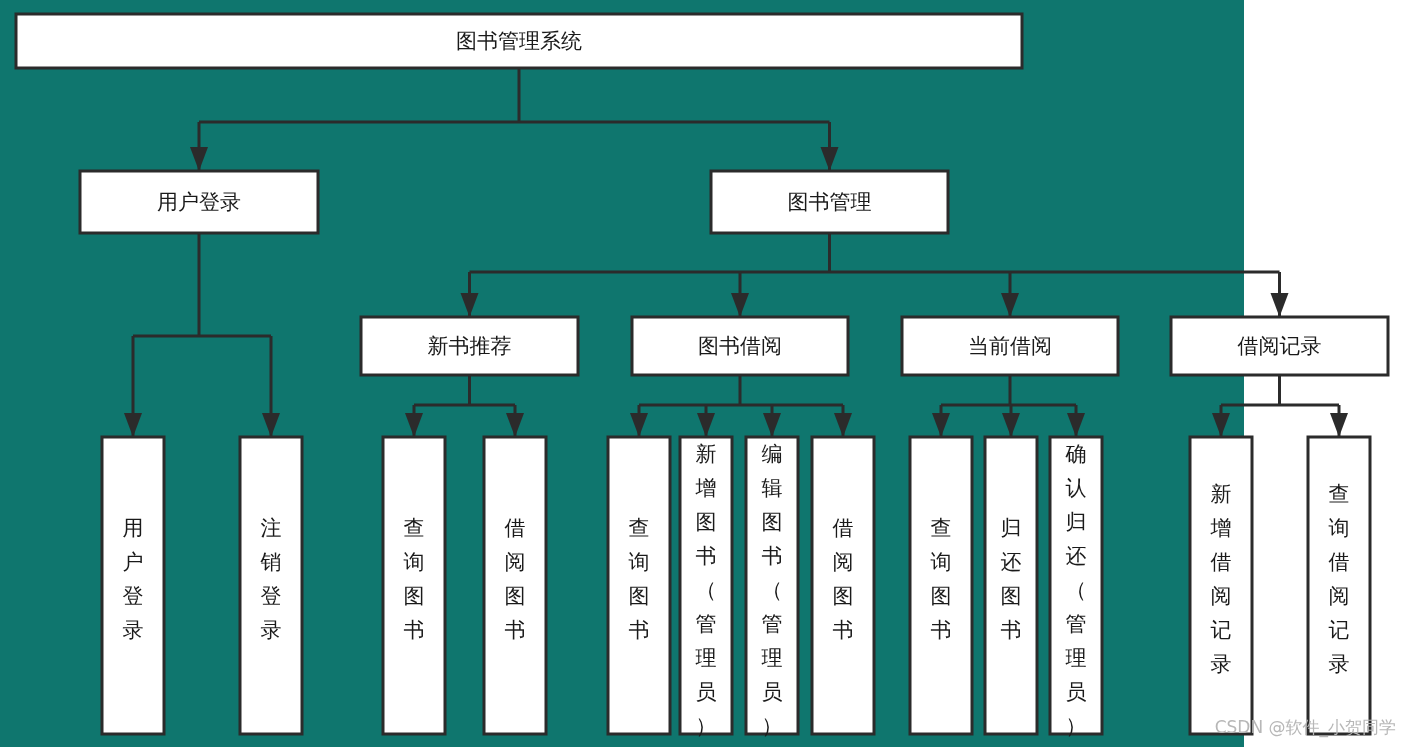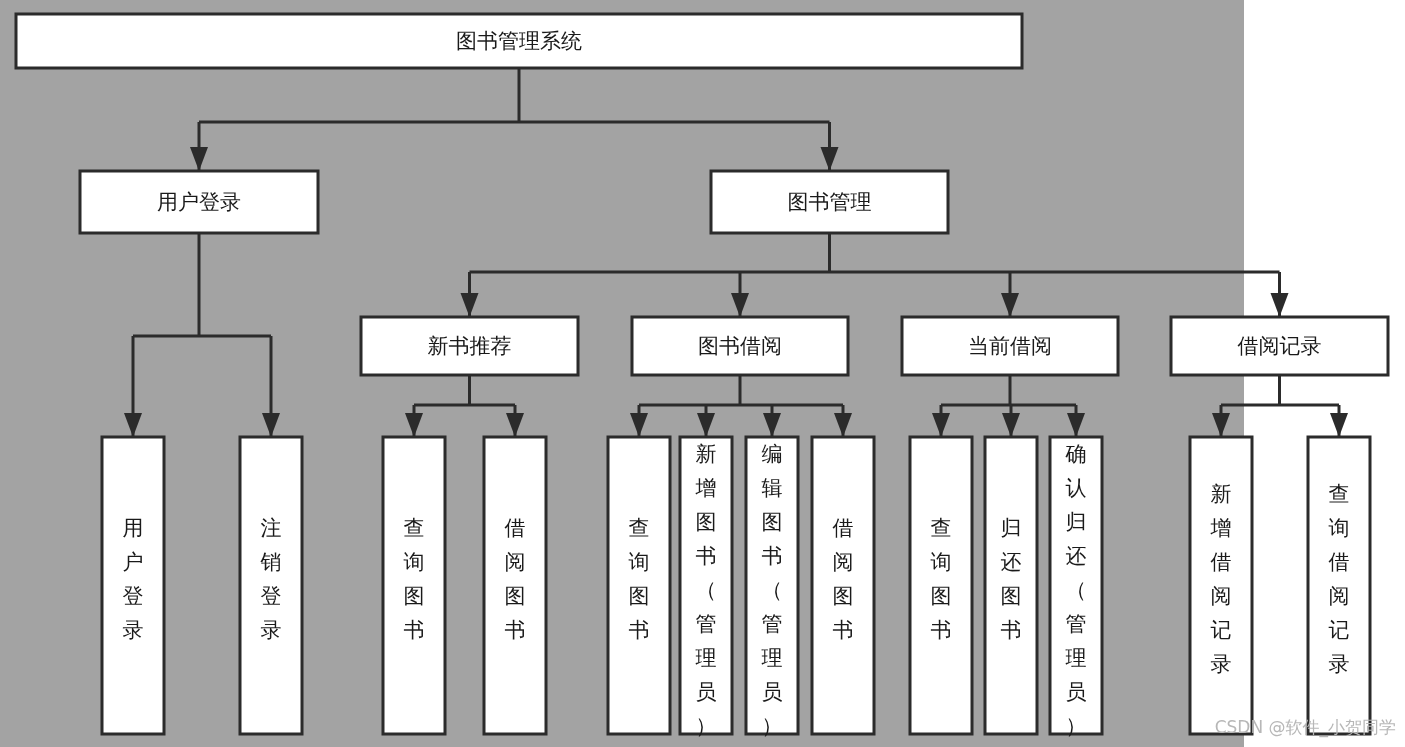--- a/index.html
+++ b/index.html
@@ -11,21 +11,21 @@
   body {
     width: 1405px;
     height: 747px;
     font-family: "DejaVu Sans", "Liberation Sans", sans-serif;
     overflow: hidden;
   }
   #diagram-root {
     position: relative;
     width: 1244px;
     height: 747px;
-    background: #a3a3a3;
+    background: #0f766e;
   }
   svg#tree-svg {
     position: absolute;
     left: 0;
     top: 0;
     width: 1405px;
     height: 747px;
     display: block;
   }
   .node-box {

